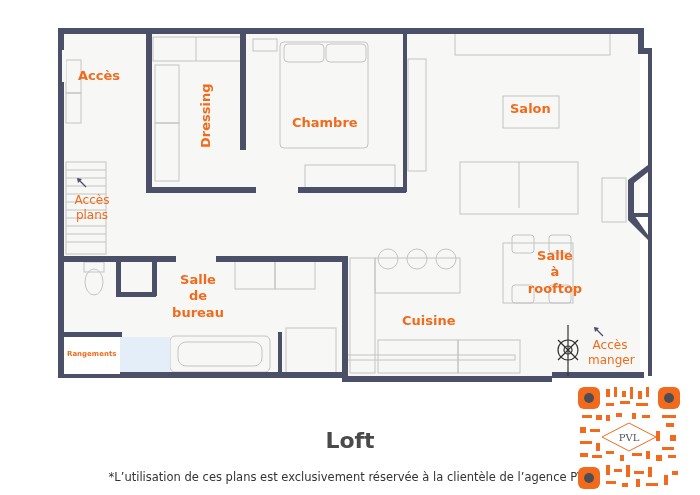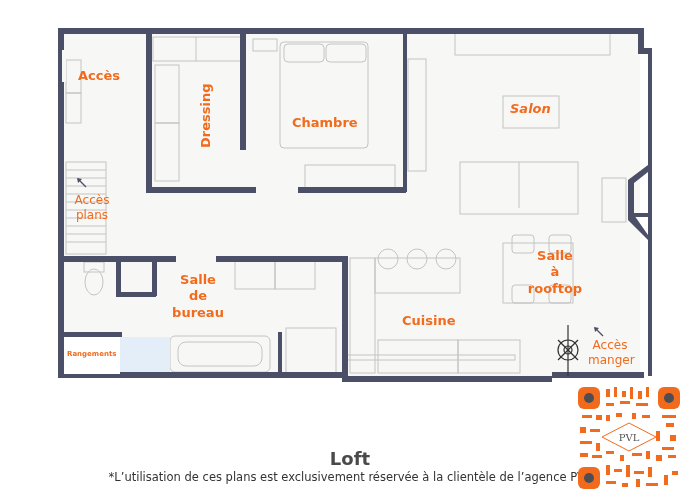--- a/index.html
+++ b/index.html
@@ -1,20 +1,20 @@
 <!DOCTYPE html>
 <html><head>
 <meta charset="utf-8">
 <style>
   html,body{margin:0;padding:0;background:#ffffff;}
   body{width:700px;height:495px;position:relative;overflow:hidden;font-family:"DejaVu Sans","Liberation Sans",sans-serif;}
   #plan{position:absolute;left:0;top:0;}
   .lbl{position:absolute;color:#f26b1d;font-weight:bold;font-family:"DejaVu Sans",sans-serif;text-align:center;line-height:1.25;}
   .small{font-weight:normal;font-size:12px;color:#f26b1d;}
-  #title{position:absolute;left:0;width:700px;top:448px;text-align:center;font-size:18px;font-weight:bold;color:#4a4a4a;font-family:"DejaVu Sans",sans-serif;}
+  #title{position:absolute;left:0;width:700px;top:428px;text-align:center;font-size:22px;font-weight:bold;color:#4a4a4a;font-family:"DejaVu Sans",sans-serif;}
   #disclaimer{position:absolute;left:0;width:700px;top:470px;text-align:center;font-size:11.5px;color:#333;font-family:"DejaVu Sans",sans-serif;}
   #qr{position:absolute;left:576px;top:385px;width:106px;height:106px;}
 </style>
 </head>
 <body>
 
 <svg id="plan" width="700" height="420" viewBox="0 0 700 420">
 
   <rect x="62" y="32" width="578" height="345" fill="#f7f7f5"></rect>
   <g fill="none" stroke="#c4c4c4" stroke-width="1">
@@ -121,21 +121,21 @@
   <polygon points="77,178 82,179 78,183" fill="#4b4f68"></polygon>
   <line x1="603" y1="336" x2="595" y2="328" stroke="#4b4f68" stroke-width="1.3"></line>
   <polygon points="594,327 599,328 595,332" fill="#4b4f68"></polygon>
 </svg>
 
 <div class="lbl" style="left:78px;top:68px;font-size:13px;">Accès</div>
 <div class="lbl" style="left:170px;top:108px;font-size:13px;transform:rotate(-90deg);transform-origin:left top;width:0;">
     <span style="position:absolute;left:-40px;top:28px;white-space:nowrap;">Dressing</span>
   </div>
 <div class="lbl" style="left:292px;top:101px;font-size:13px;margin-top:14px;">Chambre</div>
-<div class="lbl" style="left:510px;top:101px;font-size:13px;font-style:italic;">Salon</div>
+<div class="lbl" style="left:510px;top:101px;font-size:13px;">Salon</div>
 <div class="lbl" style="left:520px;top:248px;font-size:13px;width:70px;">
   <div>Salle</div>
   <div>à</div>
   <div>rooftop</div>
 </div>
 <div class="lbl" style="left:168px;top:272px;font-size:13px;width:60px;">
   <div>Salle</div>
   <div>de</div>
   <div>bureau</div>
 </div>

